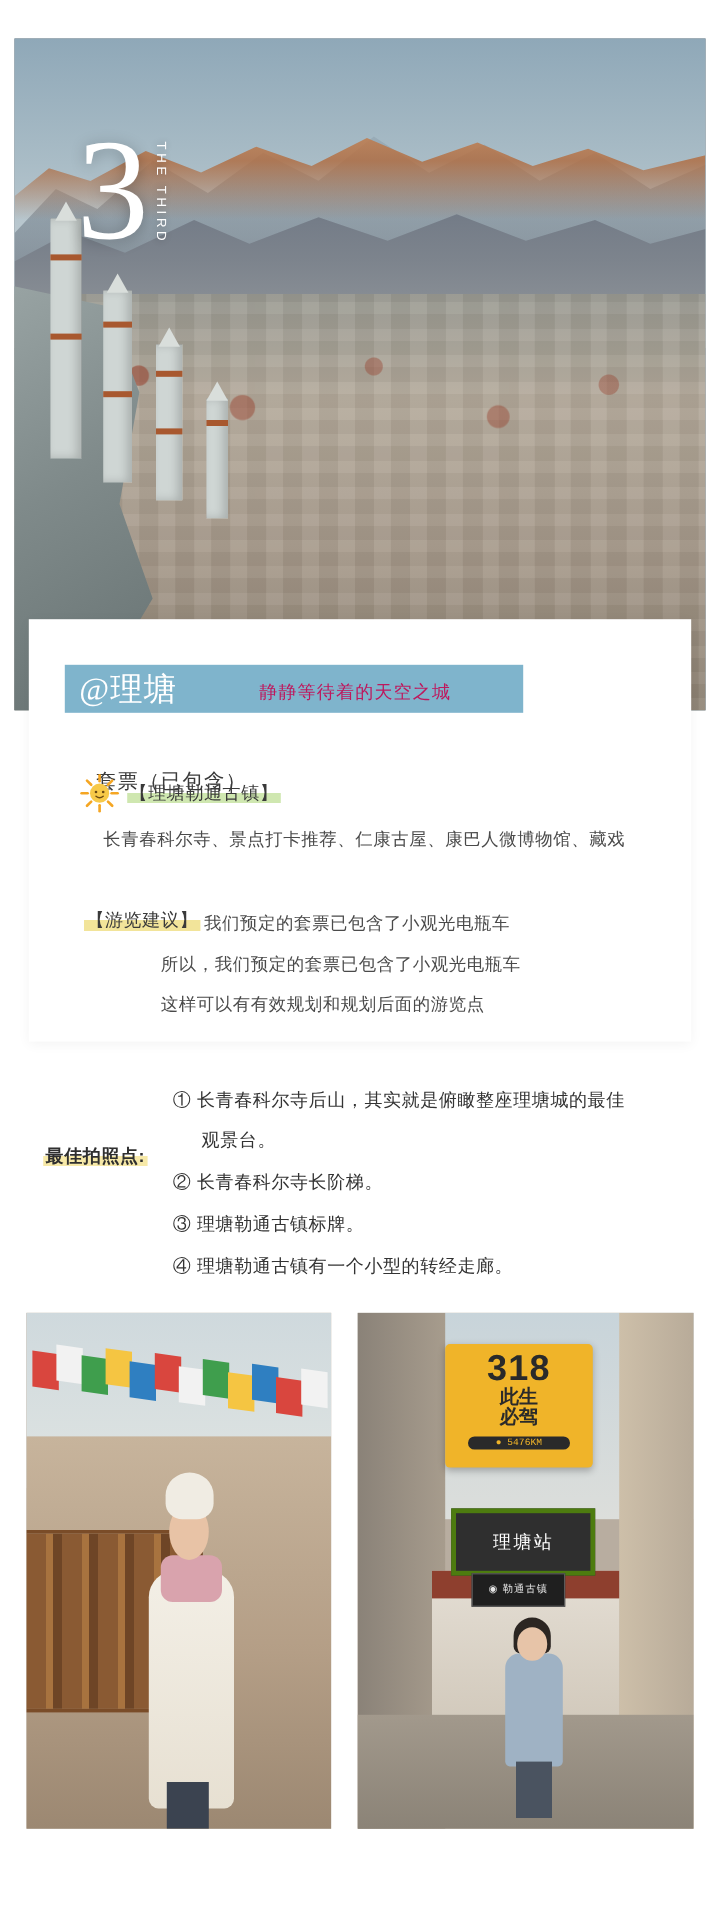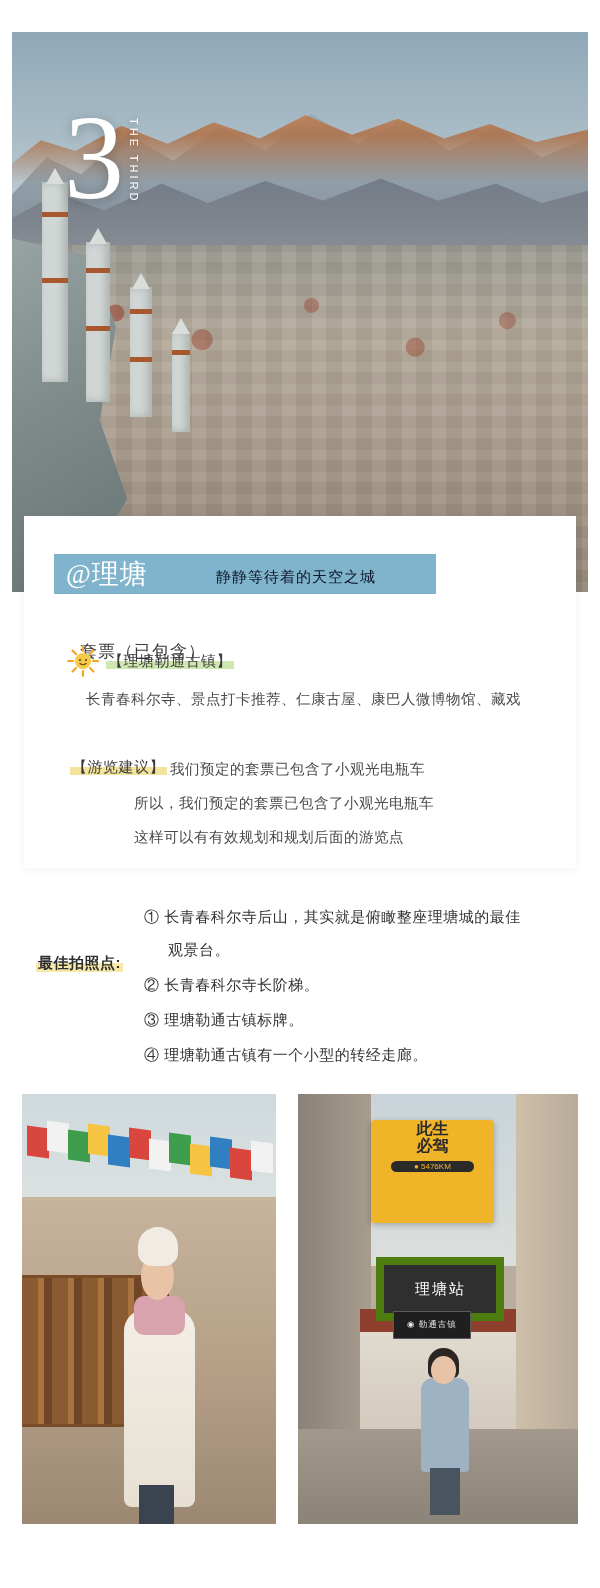--- a/index.html
+++ b/index.html
@@ -140,21 +140,21 @@
     left: 42px; top: 40px;
     font-size: 27px;
     color: #ffffff;
     font-family: "Liberation Serif", serif;
     letter-spacing: 1px;
   }
   .title-sub {
     position: absolute;
     left: 192px; top: 52px;
     font-size: 15px;
-    color: #0f172a;
+    color: #be185d;
     font-family: "Liberation Serif", serif;
     letter-spacing: 1px;
   }
   .ticket {
     position: absolute;
     left: 56px; top: 92px;
     font-size: 17px;
     color: #3a3a3a;
     letter-spacing: 1px;
     margin-top: 32px;
@@ -265,24 +265,24 @@
     background: linear-gradient(to bottom,#e4ded4 0%, #cfc6b8 100%); }
   .pr-building::before { content:""; position:absolute; left:0; top:0; width:100%; height:16%;
     background:#8e3f2e; }
   .sign318 {
     position:absolute; left:26%; top:6%; width:44%; height:24%;
     background:#f0b429; border-radius:4px; box-shadow:0 2px 6px rgba(0,0,0,.25);
     color:#2a2a2a; text-align:center;
   }
   .sign318 .big { font-size: 30px; font-weight: bold; line-height: 1; padding-top: 6px; letter-spacing:1px; }
   .sign318 .mid { font-size: 16px; font-weight: bold; line-height: 1.1; }
-  .sign318 .sm  { font-size: 8px; background:#2a2a2a; color:#f0b429; display:inline-block; padding:1px 23px; border-radius:6px; margin-top:2px;}
+  .sign318 .sm  { font-size: 8px; background:#2a2a2a; color:#f0b429; display:inline-block; padding:1px 23px; border-radius:6px; margin-top:2px;font-family:Liberation Mono, monospace;}
   .sign-station {
     position:absolute; left:28%; top:38%; width:40%; height:11%;
-    background:#2f2f2f; color:#ffffff; border:8px solid #4d7c0f;
+    background:#2f2f2f; color:#ffffff; border:4px solid #4d7c0f;
     display:flex; align-items:center; justify-content:center;
     font-size:15px; letter-spacing:2px;
   }
   .sign-sub {
     position:absolute; left:34%; top:50.5%; width:27%; height:6%;
     background:#1f1f1f; color:#e6e6e6; border:1px solid #5a5a5a;
     display:flex; align-items:center; justify-content:center;
     font-size:8.5px; letter-spacing:1px;
   }
   .pr-person-coat { position:absolute; left:44%; top:66%; width:17%; height:22%;
@@ -396,20 +396,21 @@
 </div>
 
 <div class="photo photo-right">
   <div class="pr-sky"></div>
   <div class="pr-wall-l"></div>
   <div class="pr-wall-r"></div>
   <div class="pr-building"></div>
   <div class="pr-ground"></div>
 
   <div class="sign318">
+    <div class="big">318</div>
     <div class="mid">此生</div>
     <div class="mid">必驾</div>
     <div class="sm">● 5476KM</div>
   </div>
 
   <div class="sign-station">理塘站</div>
   <div class="sign-sub">◉ 勒通古镇</div>
 
   <div class="pr-person-coat"></div>
   <div class="pr-person-hair"></div>

